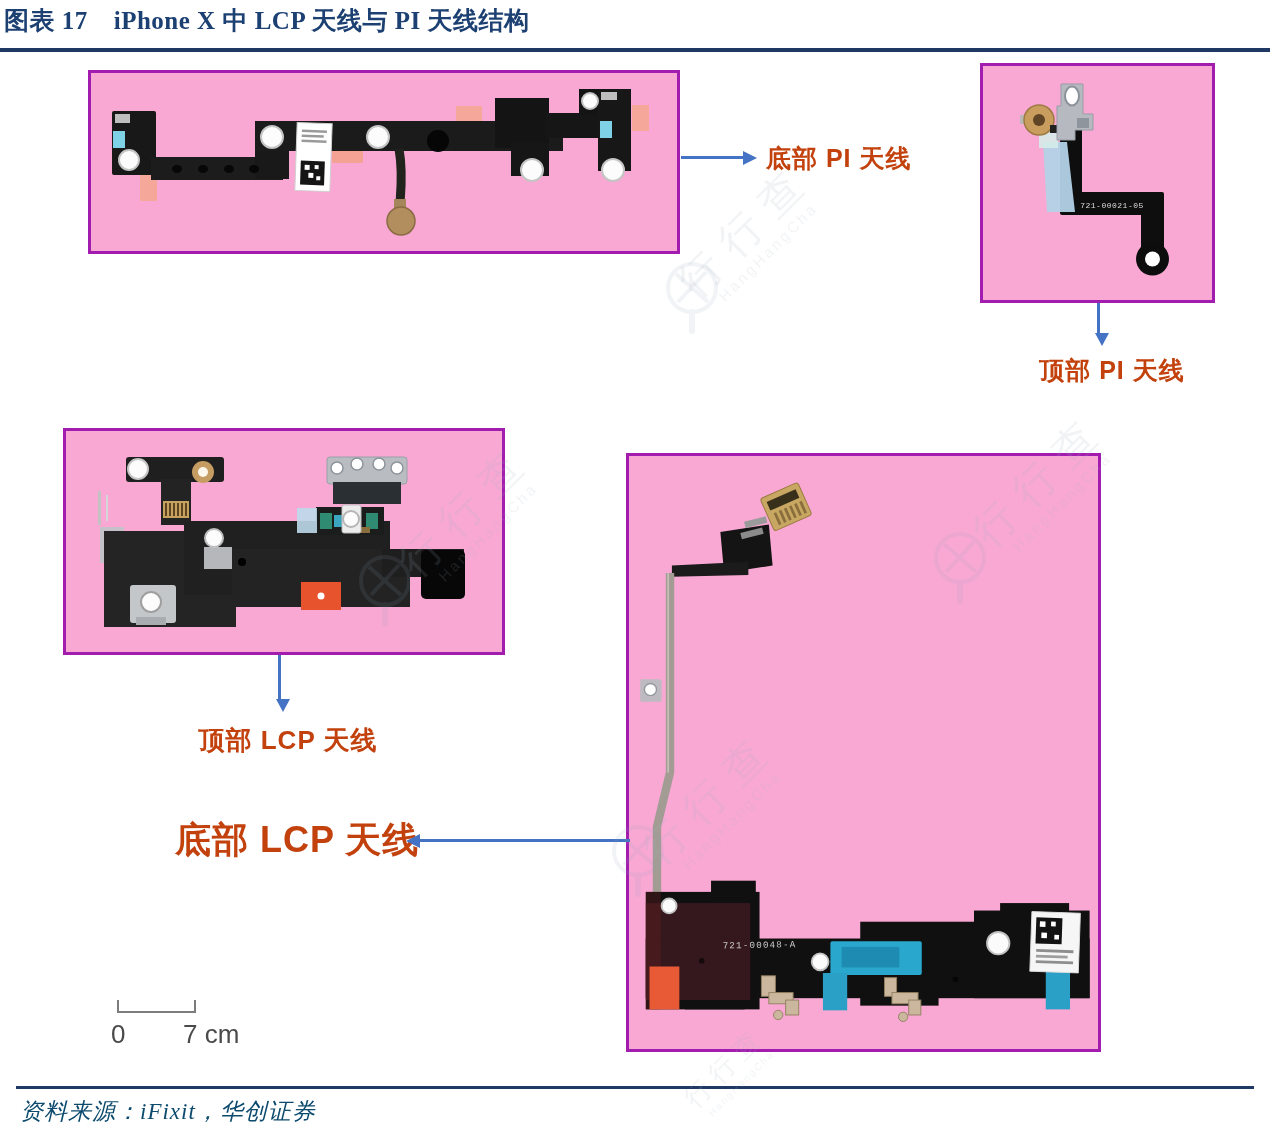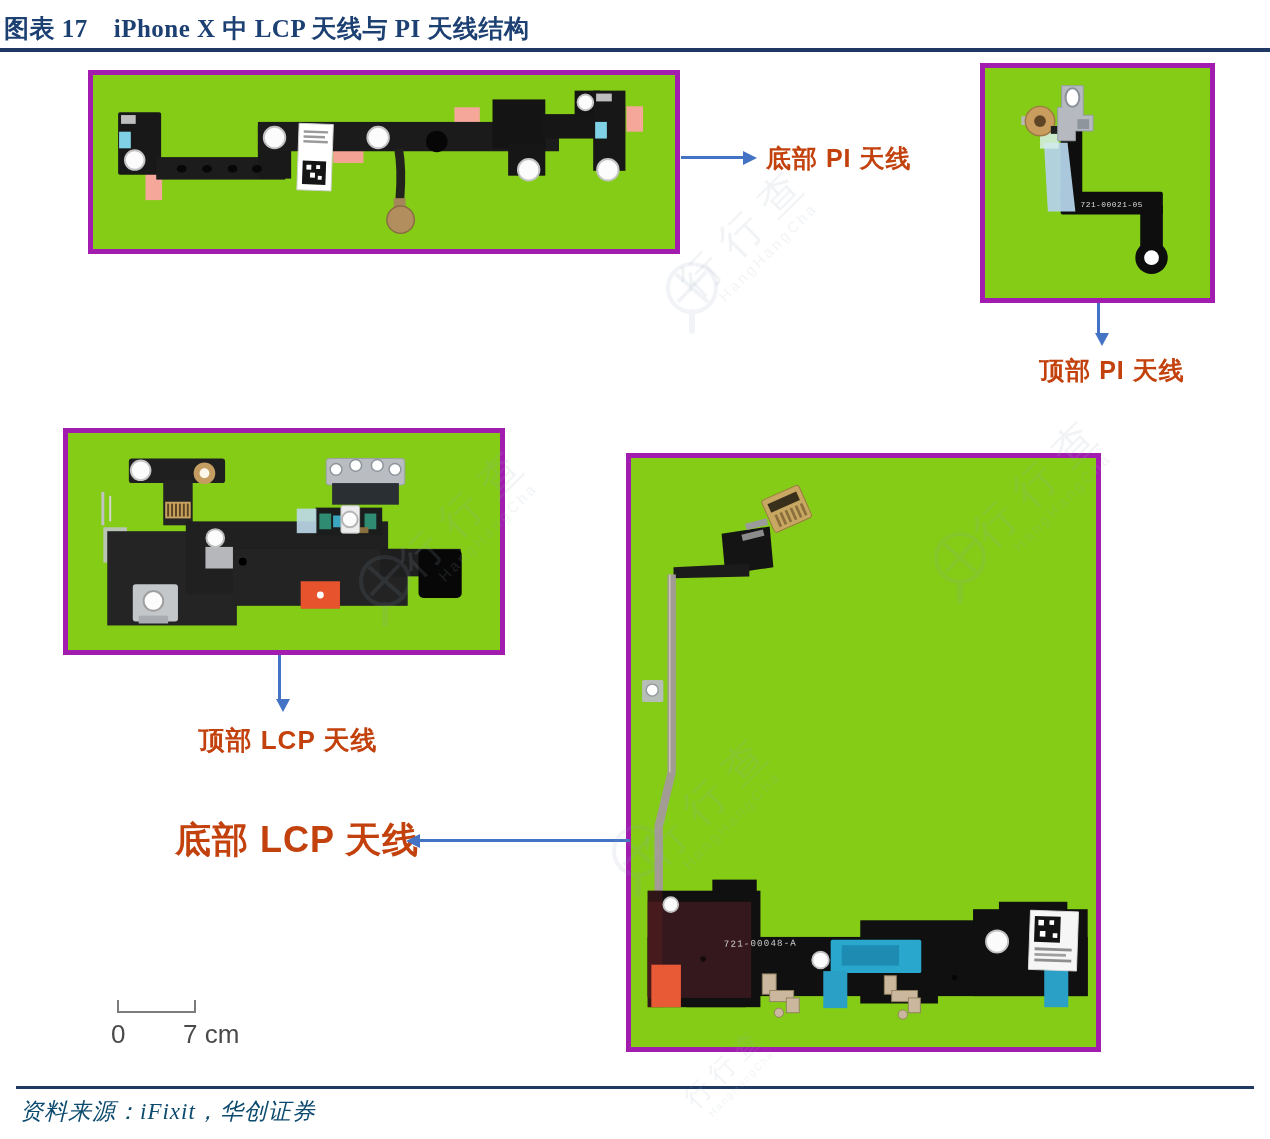--- a/index.html
+++ b/index.html
@@ -4,31 +4,31 @@
 <style>
   * { box-sizing: border-box; }
   html,body { margin:0; padding:0; }
   body {
     width:1270px; height:1139px; background:#ffffff; position:relative;
     font-family:"Liberation Sans", sans-serif; overflow:hidden;
   }
 
   
   .title-row {
-    position:absolute; left:4px; top:12px; width:1260px; height:40px;
+    position:absolute; left:4px; top:4px; width:1260px; height:40px;
     font-family:"Liberation Serif", serif; font-weight:bold;
     color:#1d4073; font-size:25px; letter-spacing:.5px; white-space:nowrap;
   }
   .title-row .gap { display:inline-block; width:26px; }
   .title-rule { position:absolute; left:0; top:48px; width:1270px; height:4px; background:#1f3864; }
 
   
   .canvas { position:absolute; left:0; top:54px; width:1270px; height:1032px; }
 
-  .photo-box { position:absolute; border:5px solid #a21caf; background:#84cc16; z-index:1; }
+  .photo-box { position:absolute; border:3px solid #a21caf; background:#f9a8d4; z-index:1; }
   .photo-box svg { display:block; width:100%; height:100%; }
 
   .ant-label {
     position:absolute; z-index:2; color:#c2410c; font-weight:bold;
     font-size:25px; letter-spacing:1px; line-height:28px; white-space:nowrap;
   }
   .center-x { transform:translateX(-50%); }
 
   
   .arrow-r { position:absolute; z-index:2; border-top:3px solid #4472c4; }

